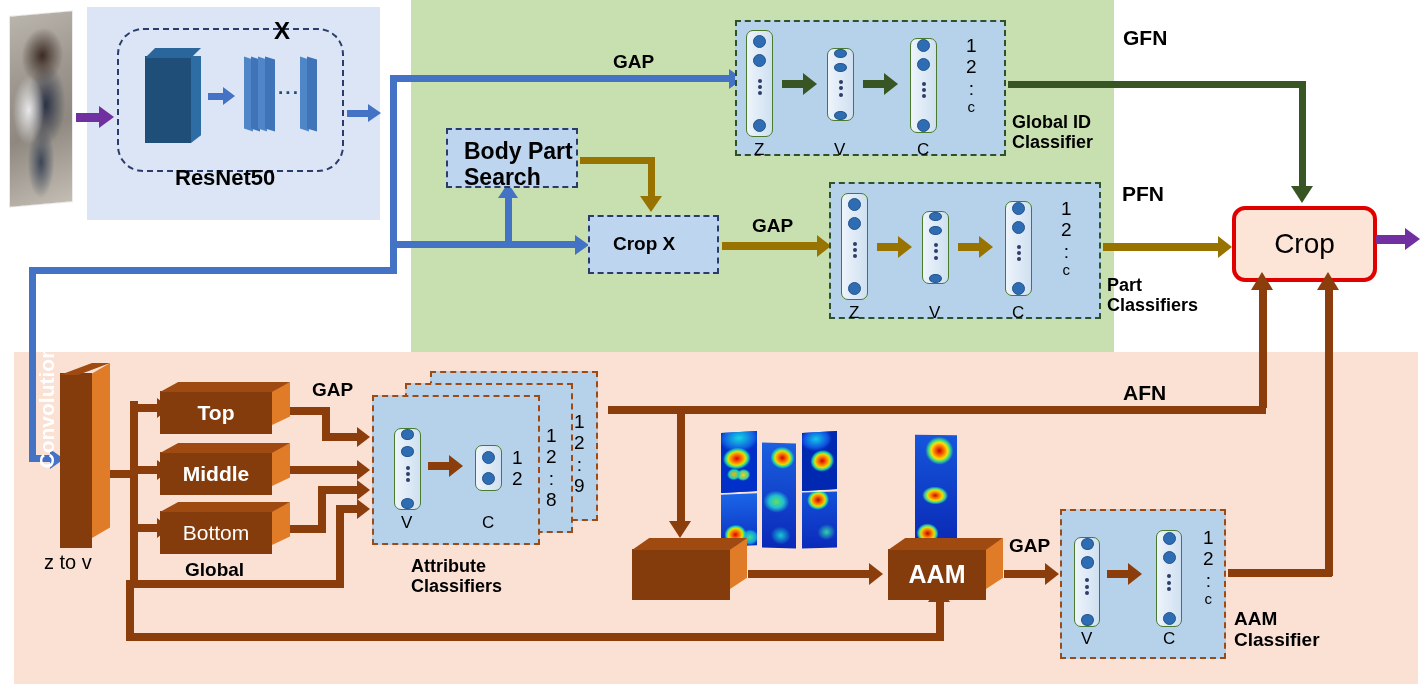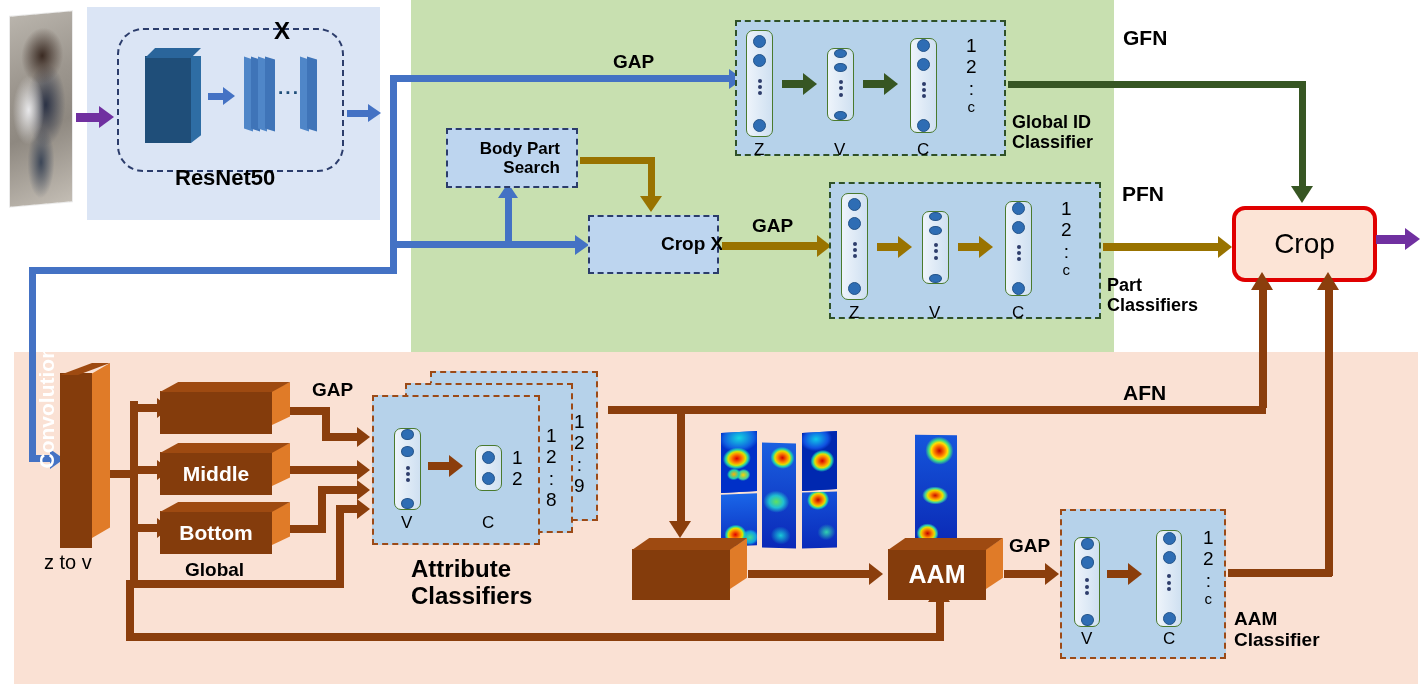--- a/index.html
+++ b/index.html
@@ -159,25 +159,25 @@
 <div class="abs lbl" style="left:1012px;top:112px;font-size:18px;">Global ID
 Classifier</div>
 
 <div class="ln" style="left:1008px;top:81px;width:298px;height:7px;background:#375623;"></div>
 <div class="ln" style="left:1299px;top:81px;width:7px;height:106px;background:#375623;"></div>
 <div class="hd" style="left:1291px;top:186px;border-top:17px solid #375623;border-left:11px solid transparent;border-right:11px solid transparent;"></div>
 
 <div class="abs rtitle" style="left:1122px;top:182px;">PFN</div>
 
 <div class="abs dash" style="left:446px;top:128px;width:132px;height:60px;"></div>
-<div class="abs lbl" style="left:464px;top:139px;font-size:17px;text-align:right;width:96px;">Body Part
+<div class="abs lbl" style="left:464px;top:139px;font-size:23px;text-align:left;width:96px;">Body Part
 Search</div>
 
 <div class="abs dash" style="left:588px;top:215px;width:131px;height:59px;"></div>
-<div class="abs lbl" style="left:613px;top:233px;font-size:19px;margin-left:48px;">Crop X</div>
+<div class="abs lbl" style="left:613px;top:233px;font-size:19px;">Crop X</div>
 
 <div class="ln" style="left:580px;top:157px;width:75px;height:7px;background:#997300;"></div>
 <div class="ln" style="left:648px;top:157px;width:7px;height:40px;background:#997300;"></div>
 <div class="hd" style="left:640px;top:196px;border-top:16px solid #997300;border-left:11px solid transparent;border-right:11px solid transparent;"></div>
 
 <div class="abs lbl" style="left:752px;top:215px;font-size:19px;">GAP</div>
 <div class="ln" style="left:722px;top:242px;width:96px;height:8px;background:#997300;"></div>
 <div class="hd" style="left:817px;top:235px;border-left:14px solid #997300;border-top:11px solid transparent;border-bottom:11px solid transparent;"></div>
 
 <div class="abs dash-g" style="left:829px;top:182px;width:272px;height:137px;"></div>
@@ -265,32 +265,33 @@
 <div class="hd" style="left:157px;top:398px;border-left:13px solid #8b3e0c;border-top:10px solid transparent;border-bottom:10px solid transparent;"></div>
 <div class="ln" style="left:130px;top:466px;width:28px;height:8px;background:#8b3e0c;"></div>
 <div class="hd" style="left:157px;top:460px;border-left:13px solid #8b3e0c;border-top:10px solid transparent;border-bottom:10px solid transparent;"></div>
 <div class="ln" style="left:130px;top:524px;width:28px;height:8px;background:#8b3e0c;"></div>
 <div class="hd" style="left:157px;top:518px;border-left:13px solid #8b3e0c;border-top:10px solid transparent;border-bottom:10px solid transparent;"></div>
 
 <div class="box3d" style="left:160px;top:382px;width:130px;height:52px;">
   <div style="position:absolute;left:0;top:9px;width:112px;height:43px;background:#843c0c;"></div>
   <div style="position:absolute;left:112px;top:0;width:18px;height:43px;background:#e07b28;clip-path:polygon(0 20%,100% 0,100% 80%,0 100%);"></div>
   <div style="position:absolute;left:0;top:0;width:130px;height:10px;background:#9e4a11;clip-path:polygon(0 100%,14% 0,100% 0,86% 100%);"></div>
+  <div style="position:absolute;left:0;top:9px;width:112px;height:43px;display:flex;align-items:center;justify-content:center;color:#fff;font-weight:bold;font-size:21px;">Top</div>
 </div>
 <div class="box3d" style="left:160px;top:443px;width:130px;height:52px;">
   <div style="position:absolute;left:0;top:9px;width:112px;height:43px;background:#843c0c;"></div>
   <div style="position:absolute;left:112px;top:0;width:18px;height:43px;background:#e07b28;clip-path:polygon(0 20%,100% 0,100% 80%,0 100%);"></div>
   <div style="position:absolute;left:0;top:0;width:130px;height:10px;background:#9e4a11;clip-path:polygon(0 100%,14% 0,100% 0,86% 100%);"></div>
   <div style="position:absolute;left:0;top:9px;width:112px;height:43px;display:flex;align-items:center;justify-content:center;color:#fff;font-weight:bold;font-size:21px;">Middle</div>
 </div>
 <div class="box3d" style="left:160px;top:502px;width:130px;height:52px;">
   <div style="position:absolute;left:0;top:9px;width:112px;height:43px;background:#843c0c;"></div>
   <div style="position:absolute;left:112px;top:0;width:18px;height:43px;background:#e07b28;clip-path:polygon(0 20%,100% 0,100% 80%,0 100%);"></div>
   <div style="position:absolute;left:0;top:0;width:130px;height:10px;background:#9e4a11;clip-path:polygon(0 100%,14% 0,100% 0,86% 100%);"></div>
-  <div style="position:absolute;left:0;top:9px;width:112px;height:43px;display:flex;align-items:center;justify-content:center;color:#fff;font-weight:bold;font-size:21px;">Bottom</div>
+  <div style="position:absolute;left:0;top:9px;width:112px;height:43px;display:flex;align-items:center;justify-content:center;color:#fff;font-weight:normal;font-size:21px;">Bottom</div>
 </div>
 
 <div class="abs lbl" style="left:312px;top:379px;font-size:19px;">GAP</div>
 
 <div class="ln" style="left:290px;top:407px;width:40px;height:8px;background:#8b3e0c;"></div>
 <div class="ln" style="left:322px;top:407px;width:8px;height:33px;background:#8b3e0c;"></div>
 <div class="ln" style="left:322px;top:433px;width:36px;height:8px;background:#8b3e0c;"></div>
 <div class="hd" style="left:357px;top:427px;border-left:13px solid #8b3e0c;border-top:10px solid transparent;border-bottom:10px solid transparent;"></div>
 
 <div class="ln" style="left:290px;top:466px;width:68px;height:8px;background:#8b3e0c;"></div>
@@ -351,21 +352,21 @@
   <div class="lbl-n" style="font-size:19px;">8</div>
 </div>
 
 <div class="abs" style="left:574px;top:411px;line-height:1.05;text-align:center;">
   <div class="lbl-n" style="font-size:19px;">1</div>
   <div class="lbl-n" style="font-size:19px;">2</div>
   <div class="lbl-n" style="font-size:19px;">:</div>
   <div class="lbl-n" style="font-size:19px;">9</div>
 </div>
 
-<div class="abs lbl" style="left:411px;top:556px;font-size:24px;">Attribute
+<div class="abs lbl" style="left:411px;top:556px;font-size:18px;">Attribute
 Classifiers</div>
 
 <div class="ln" style="left:608px;top:406px;width:658px;height:8px;background:#8b3e0c;"></div>
 <div class="ln" style="left:1259px;top:288px;width:8px;height:120px;background:#8b3e0c;"></div>
 <div class="hd" style="left:1251px;top:272px;border-bottom:18px solid #8b3e0c;border-left:11px solid transparent;border-right:11px solid transparent;"></div>
 
 <div class="ln" style="left:677px;top:410px;width:8px;height:113px;background:#8b3e0c;"></div>
 <div class="hd" style="left:669px;top:521px;border-top:17px solid #8b3e0c;border-left:11px solid transparent;border-right:11px solid transparent;"></div>
 
 <div>

